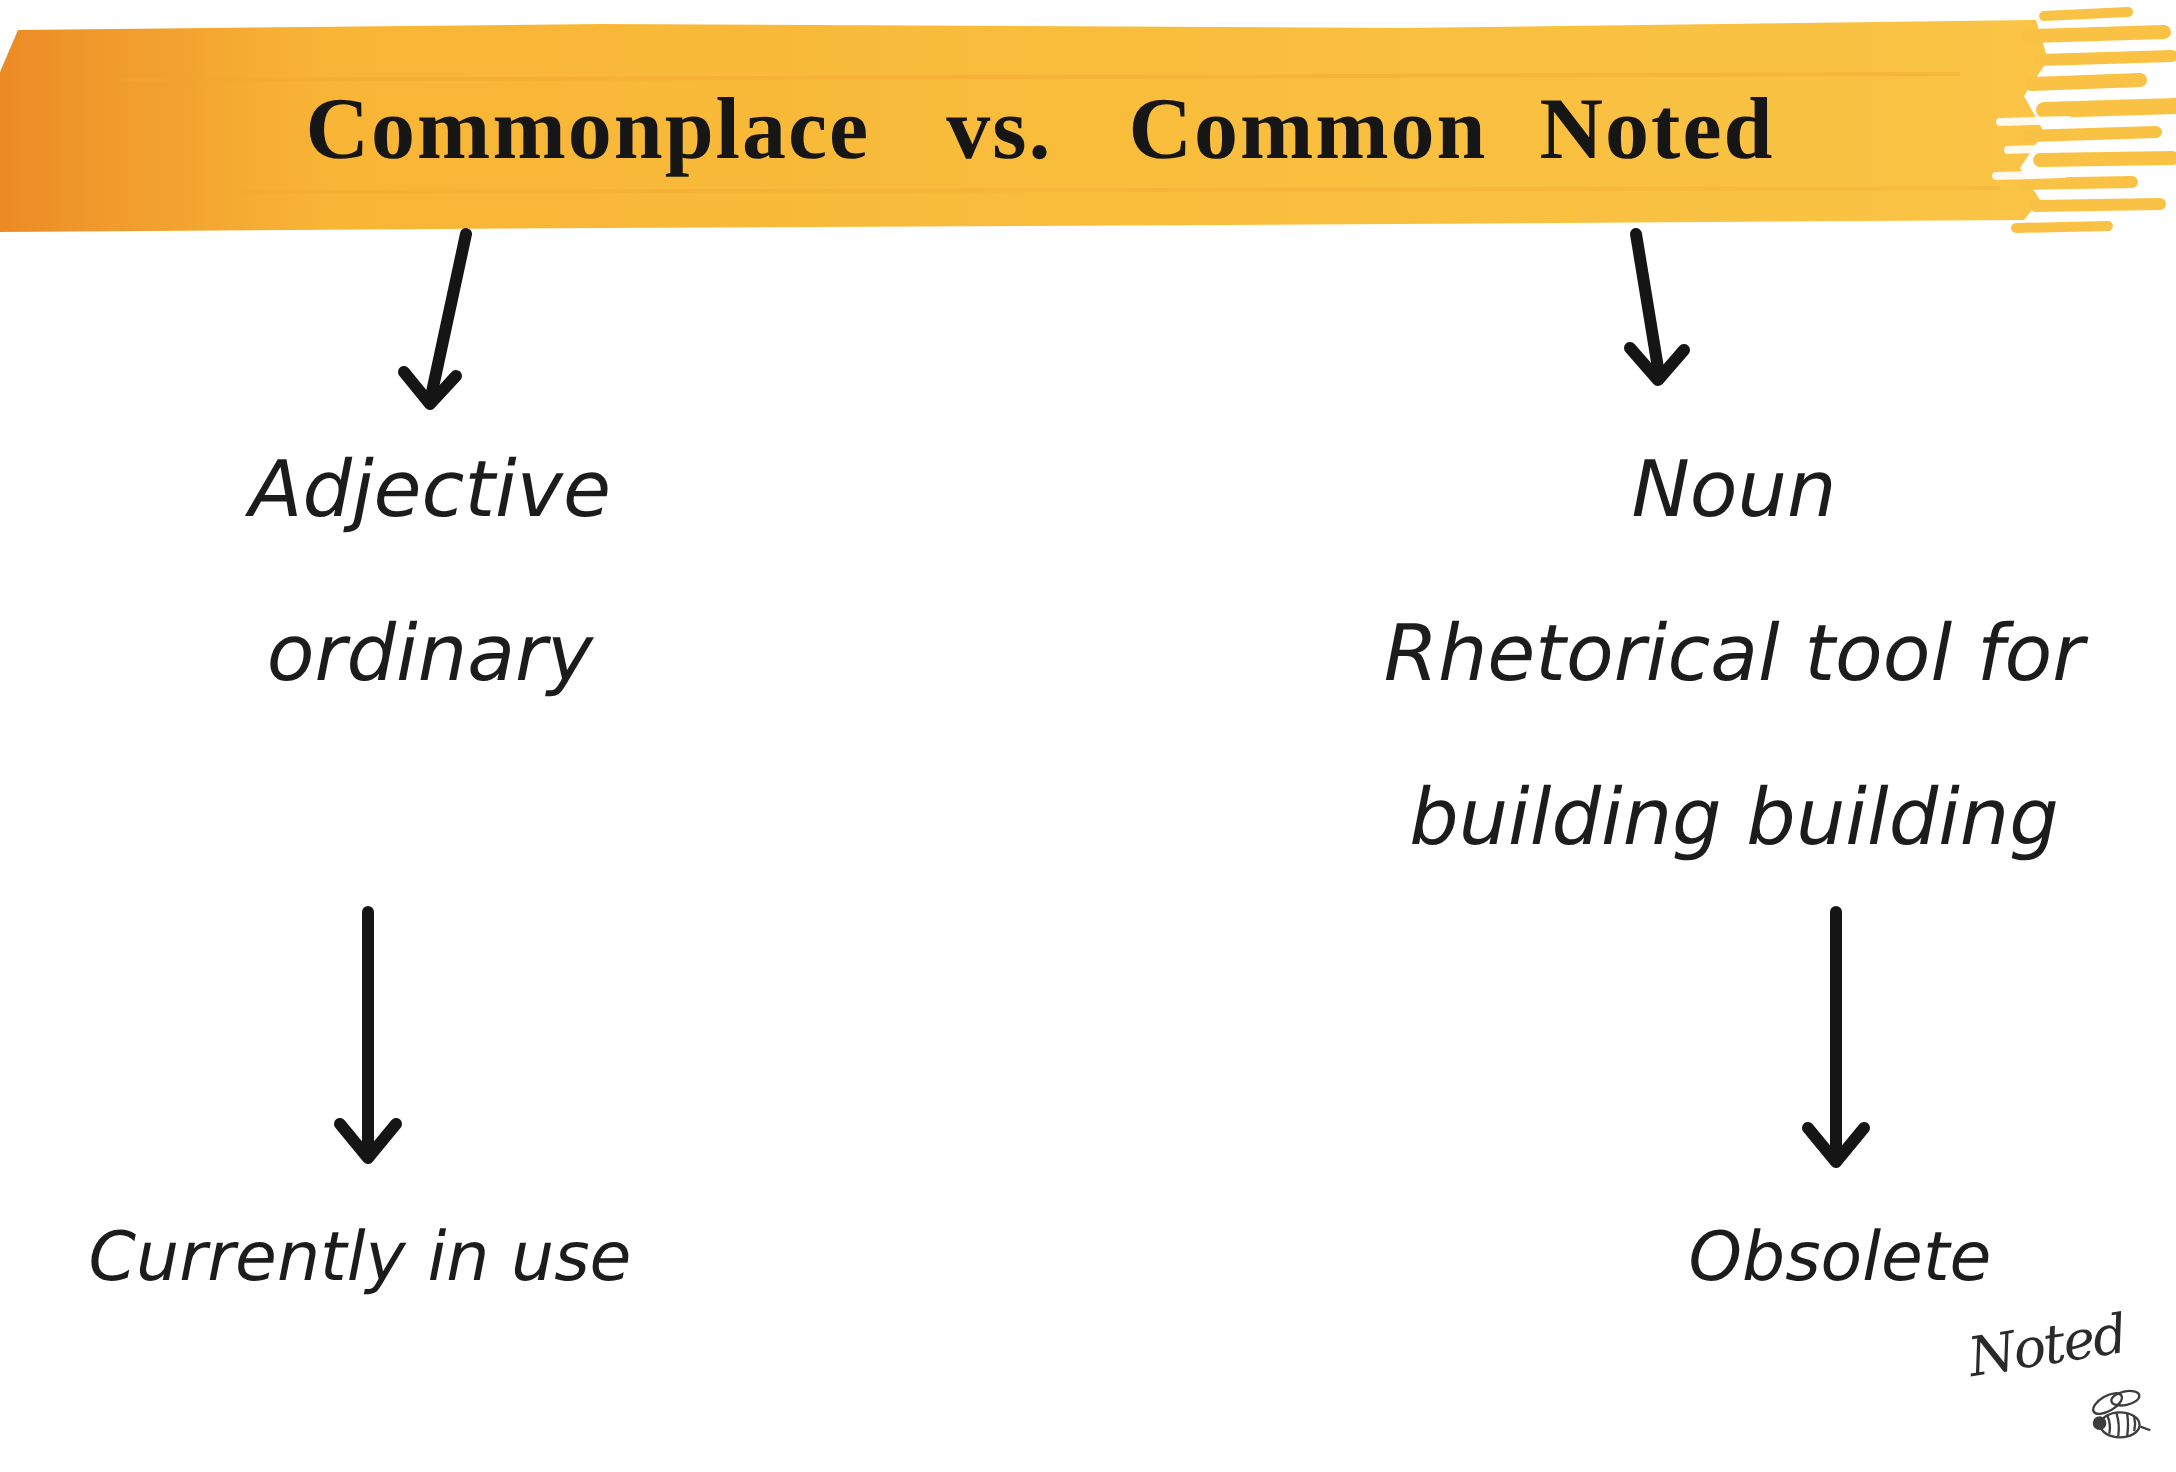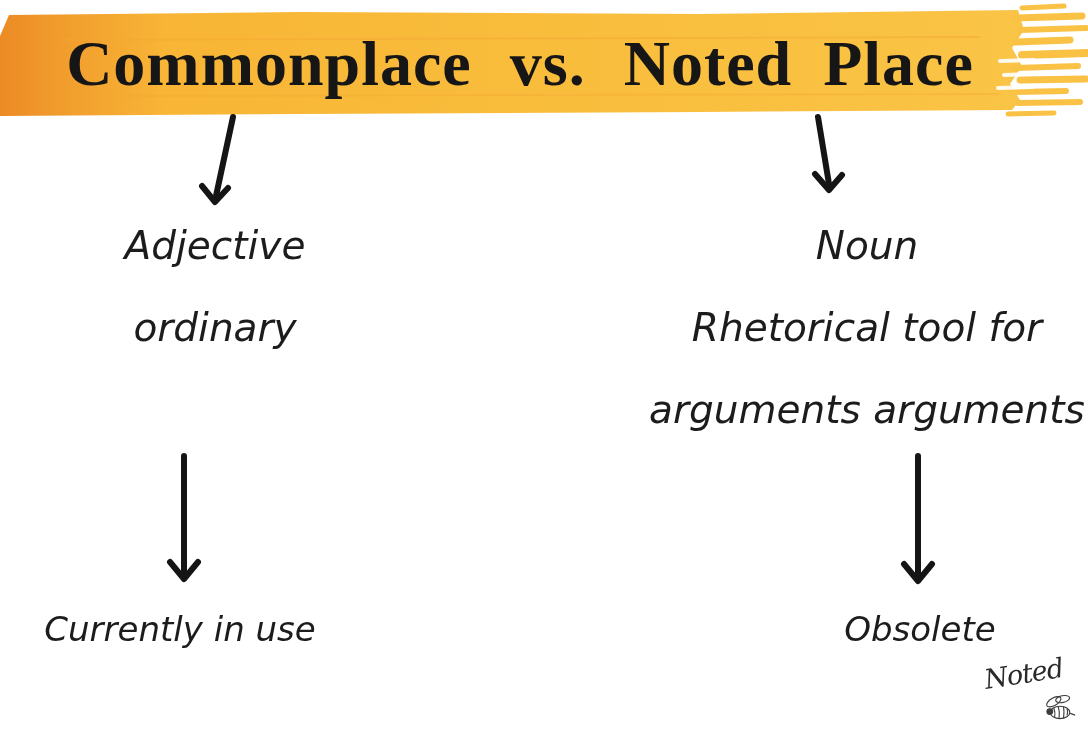--- a/index.html
+++ b/index.html
@@ -12,21 +12,21 @@
     color:#1a1a1a;
   }
   
   .banner-svg{position:absolute;left:0;top:0;width:1088px;height:132px;}
   .banner-title{
     position:absolute;left:0;top:14px;width:1040px;height:100px;
     display:flex;align-items:center;justify-content:center;
     gap:38px;
     font-family:"Liberation Serif","DejaVu Serif",serif;
     font-weight:bold;
-    font-size:64px;
+    font-size:44px;
     color:#161616;
     letter-spacing:1px;
   }
   .banner-title .term-right{word-spacing:14px;}
   
   .arrows-svg{position:absolute;left:0;top:0;width:1088px;height:736px;pointer-events:none;}
   
   .hand{
     font-family:"DejaVu Sans",sans-serif;
     font-style:italic;
@@ -101,21 +101,21 @@
     <g stroke="#ffffff" stroke-linecap="round" opacity="0.9">
       <line x1="1000" y1="61" x2="1034" y2="60" stroke-width="4"></line>
       <line x1="1004" y1="75" x2="1030" y2="74" stroke-width="4"></line>
       <line x1="998" y1="88" x2="1032" y2="87" stroke-width="4"></line>
     </g>
   </svg>
 
   <div class="banner-title">
     <span class="term-left">Commonplace</span>
     <span class="term-vs">vs.</span>
-    <span class="term-right">Noted Place</span>
+    <span class="term-right">Common Noted</span>
   </div>
 
   <svg class="arrows-svg" viewBox="0 0 1088 736">
     <g stroke="#151515" stroke-width="6" fill="none" stroke-linecap="round" stroke-linejoin="round">
       <g>
         <line x1="233" y1="117" x2="216" y2="196"></line>
         <polyline points="202,186 215,202 228,188"></polyline>
       </g>
       <g>
         <line x1="818" y1="117" x2="829" y2="184"></line>
@@ -133,21 +133,21 @@
   </svg>
 
   <div class="col col-left hand">
     <div class="line">Adjective</div>
     <div class="line">ordinary</div>
   </div>
 
   <div class="col col-right hand">
     <div class="line">Noun</div>
     <div class="line">Rhetorical tool for</div>
-    <div class="line">arguments arguments</div>
+    <div class="line">building building</div>
   </div>
 
   <div class="result result-left hand">Currently in use</div>
   <div class="result result-right hand">Obsolete</div>
 
   <div class="signature">
     <span class="signature-text">Noted</span>
     <svg class="bee" width="36" height="32" viewBox="0 0 40 36">
       <g stroke="#3d3d3d" fill="none" stroke-width="1.3">
         <ellipse cx="13" cy="11" rx="9" ry="4.2" transform="rotate(-30 13 11)"></ellipse>

